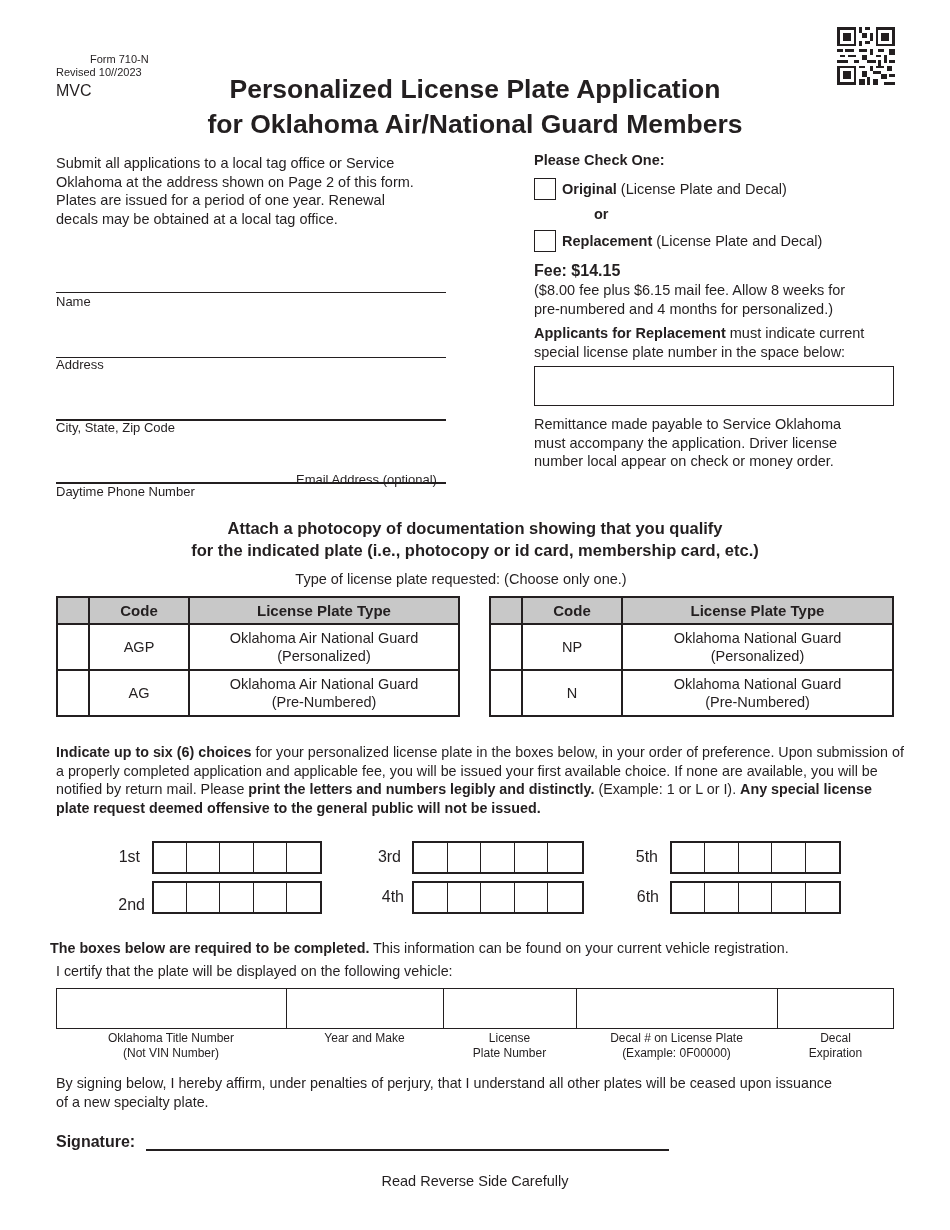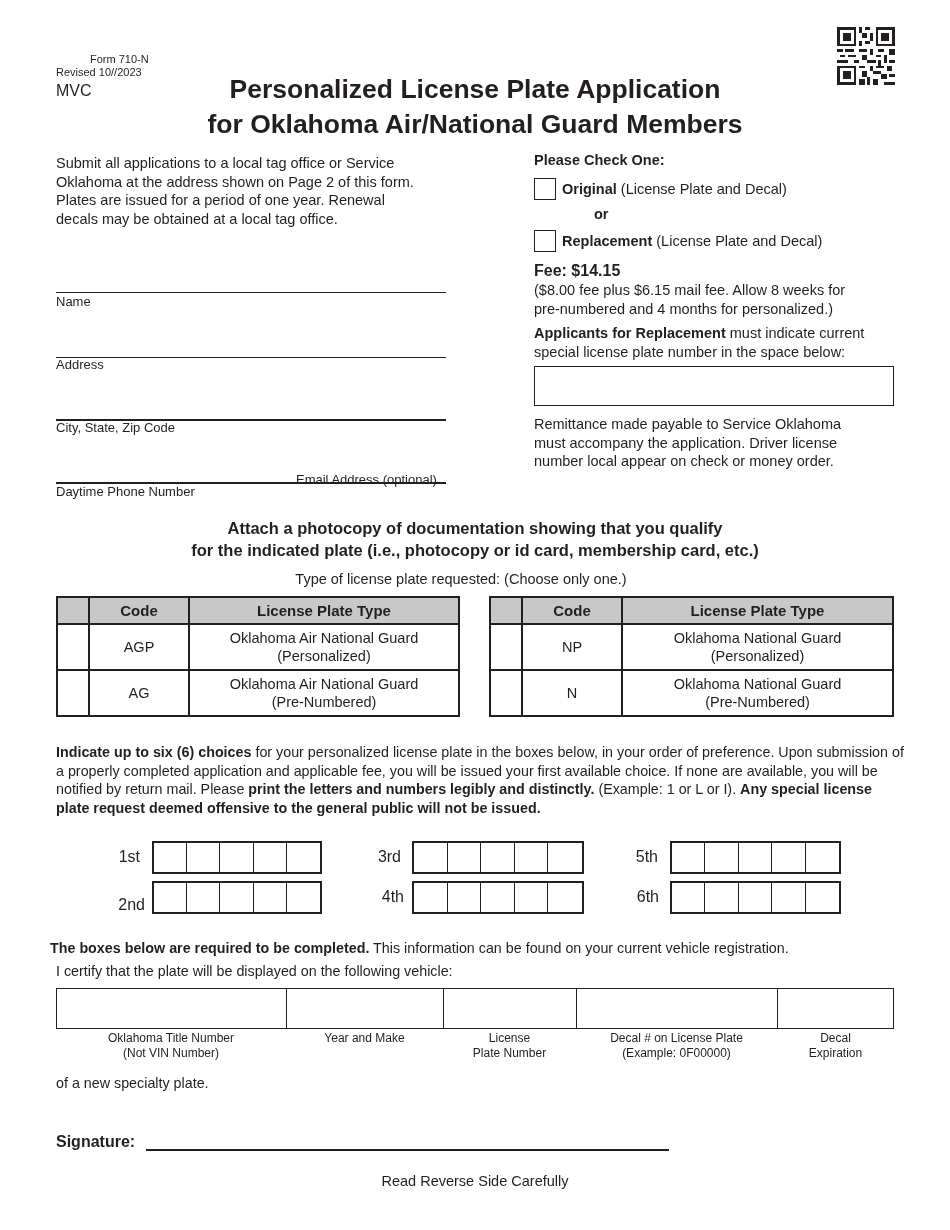--- a/index.html
+++ b/index.html
@@ -285,19 +285,20 @@
 <div class="vlabel" style="left:576px; width:201px;">
   <div>Decal # on License Plate</div>
     <div>(Example: 0F00000)</div>
 </div>
 <div class="vlabel" style="left:777px; width:117px;">
   <div>Decal</div>
     <div>Expiration</div>
 </div>
 
 <div class="abs txt" style="left:56px; top:1074px; width:860px; font-size:14.3px;">
+  <div>By signing below, I hereby affirm, under penalties of perjury, that I understand all other plates will be ceased upon issuance</div>
   <div>of a new specialty plate.</div>
 </div>
 
 <div class="abs b" style="left:56px; top:1133px; font-size:16px;">Signature:</div>
 <div class="sig-line"></div>
 
 <div class="abs txt" style="left:0; width:950px; top:1172px; text-align:center;">Read Reverse Side Carefully</div>
 
 </body></html>

